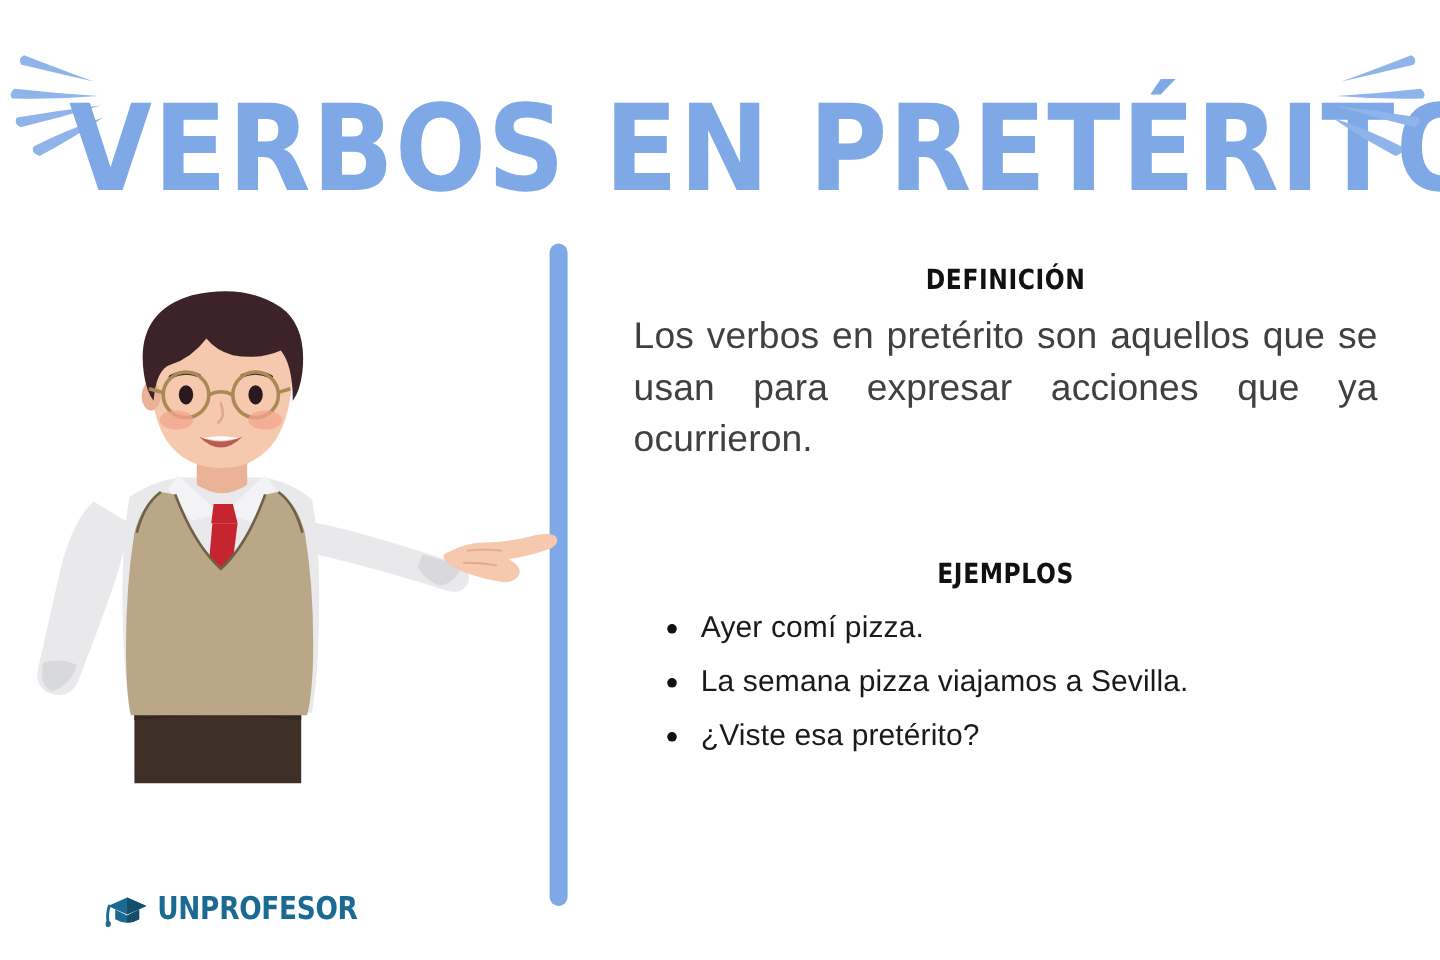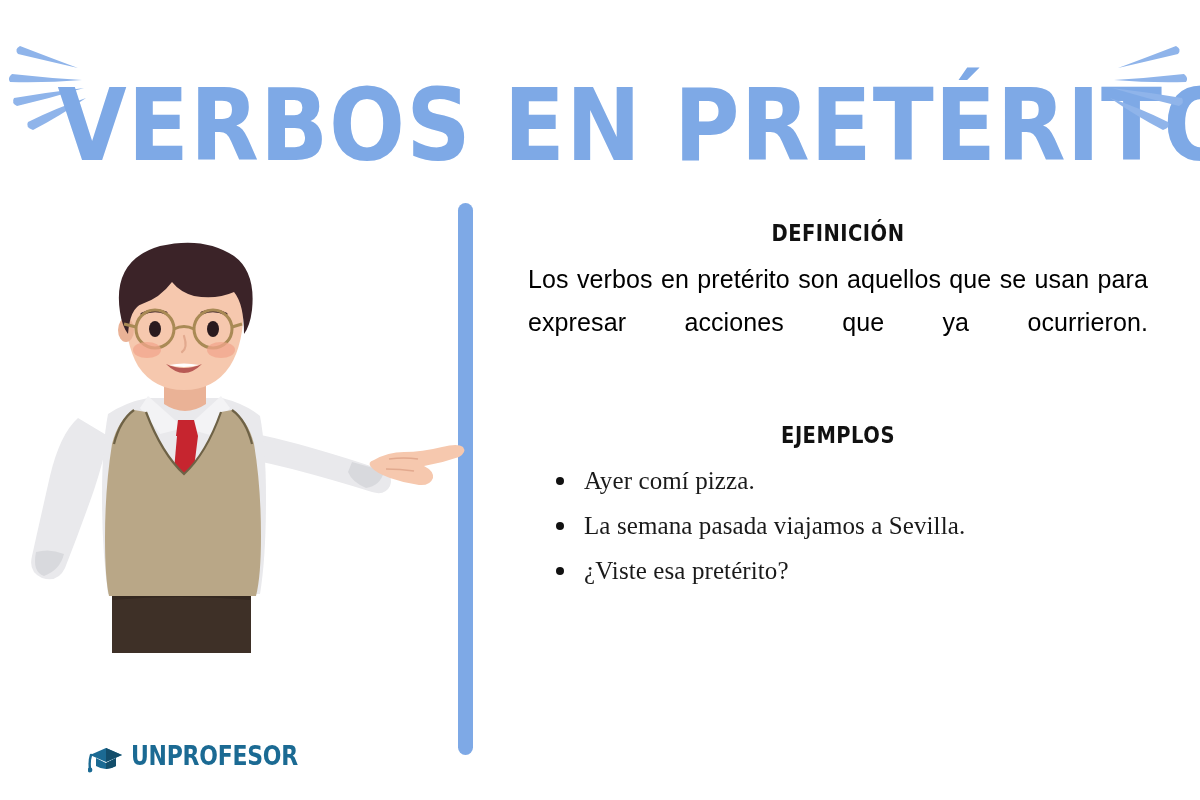--- a/index.html
+++ b/index.html
@@ -90,44 +90,44 @@
     color: #111111;
     text-align: center;
     transform: scaleX(0.93) scaleY(1.1);
     transform-origin: center center;
   }
 
   #definition-body {
     margin-top: 12px;
     font-family: "Liberation Sans", sans-serif;
     font-weight: 300;
-    font-size: 25px;
+    font-size: 31px;
     line-height: 43px;
-    color: #000000;
+    color: #404040;
     text-align: justify;
     text-align-last: left;
     letter-spacing: 0.1px;
   }
   #definition-body::after {
     content: "";
     display: inline-block;
     width: 100%;
   }
 
   #examples-heading-wrap { margin-top: 35px; }
 
   #examples-list {
     margin: 10px 0 0 0;
     padding: 0;
     list-style: none;
   }
   #examples-list li {
     position: relative;
     padding-left: 56px;
-    font-family: Liberation Serif, serif;
+    font-family: Liberation Sans, sans-serif;
     font-weight: 300;
     font-size: 25px;
     line-height: 45px;
     color: #1a1a1a;
     letter-spacing: 0.1px;
   }
   #examples-list li .bullet-dot {
     position: absolute;
     left: 28px;
     top: 19px;
@@ -270,21 +270,21 @@
       <div class="section-heading">EJEMPLOS</div>
     </div>
 
     <ul id="examples-list">
       <li>
         <span class="bullet-dot"></span>
         <span>Ayer comí pizza.</span>
       </li>
       <li>
         <span class="bullet-dot"></span>
-        <span>La semana pasada viajamos a Sevilla.</span>
+        <span>La semana pizza viajamos a Sevilla.</span>
       </li>
       <li>
         <span class="bullet-dot"></span>
         <span>¿Viste esa pretérito?</span>
       </li>
     </ul>
   </div>
 
   <div id="brand-logo">
     <svg width="36" height="30" viewBox="0 0 36 30">

